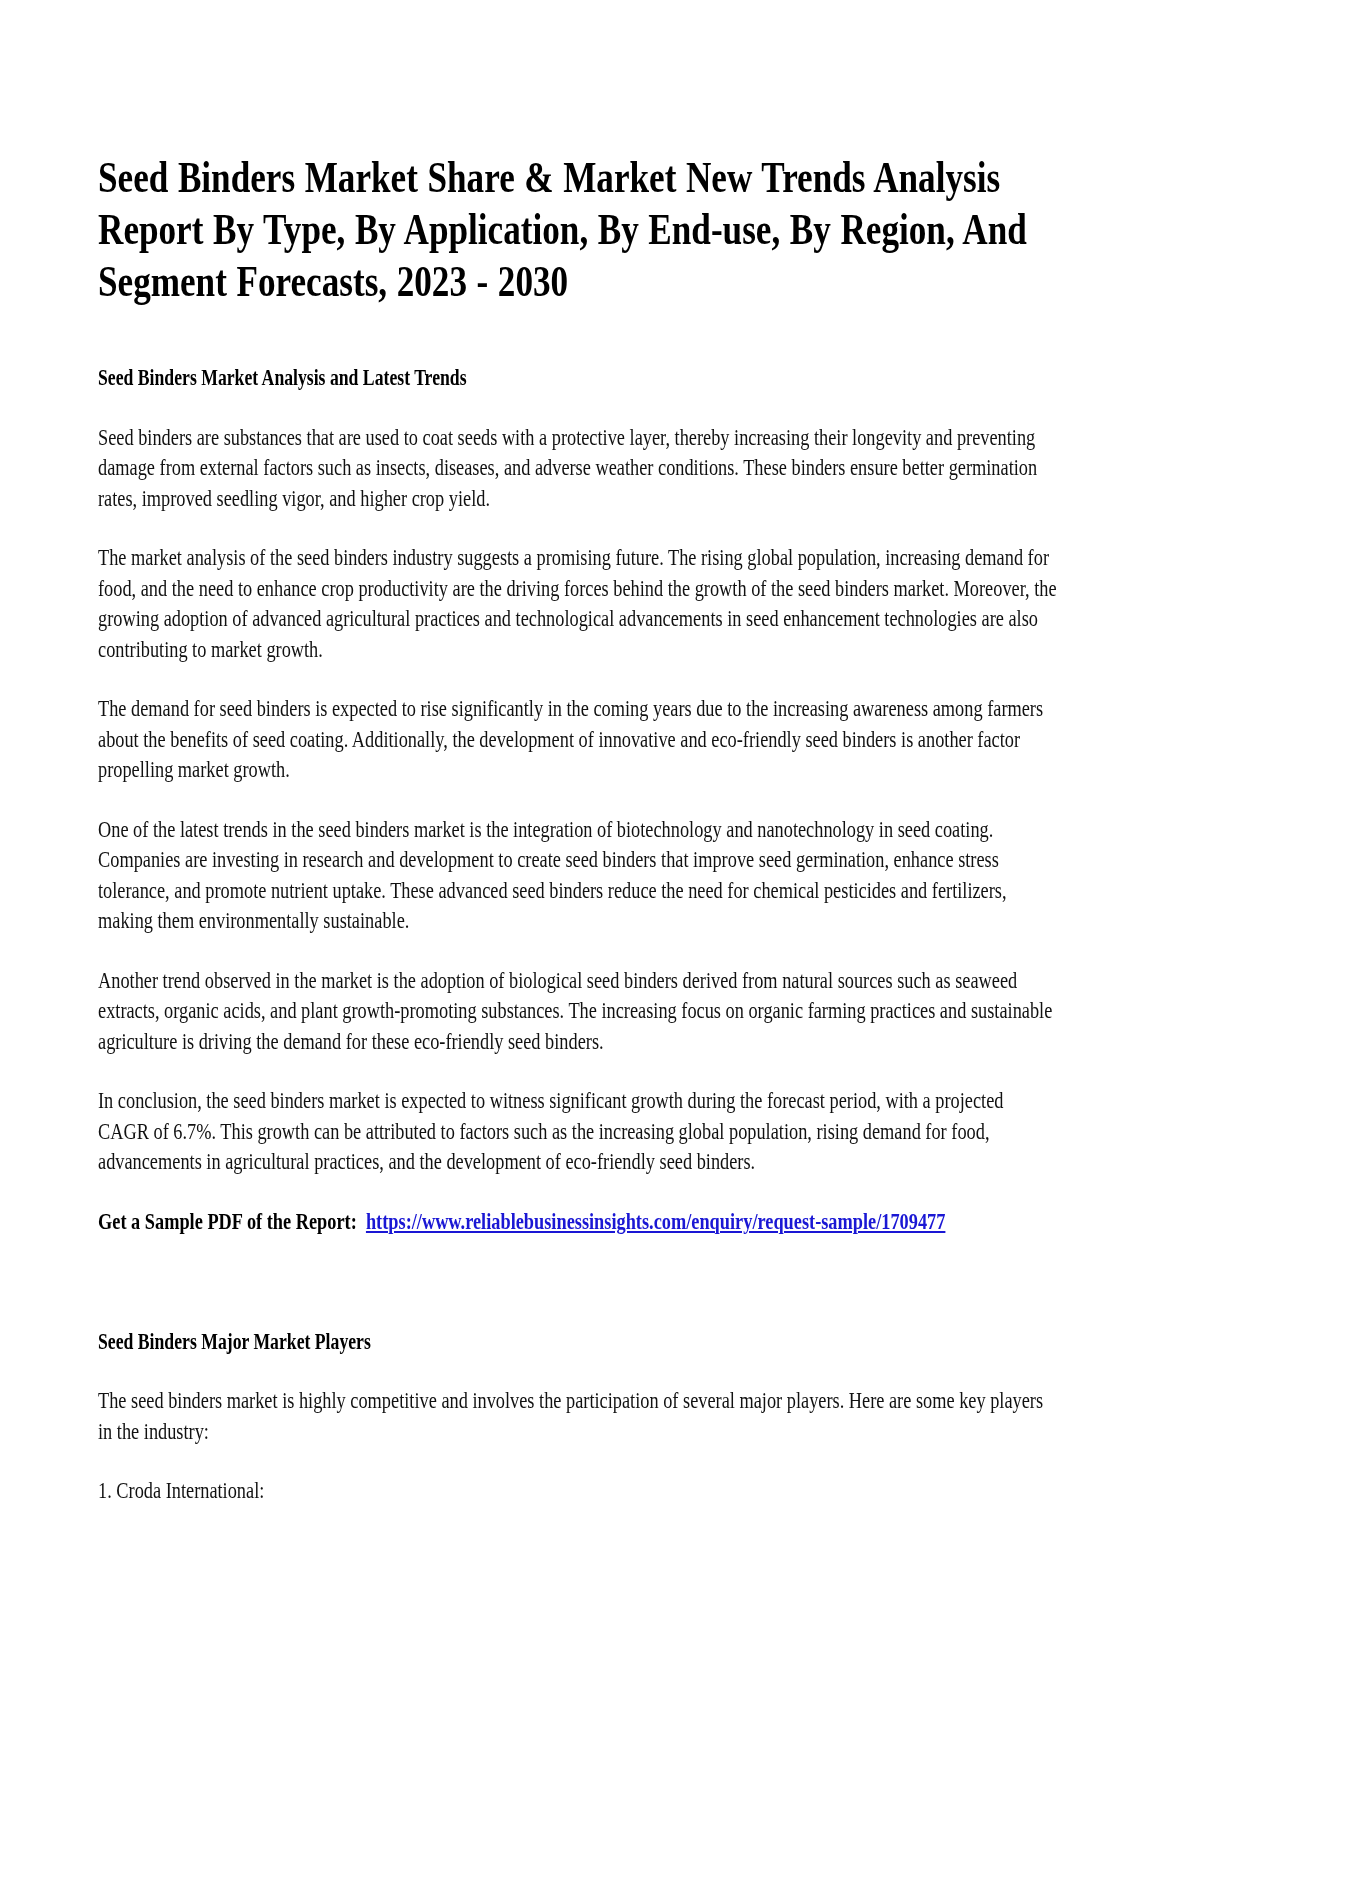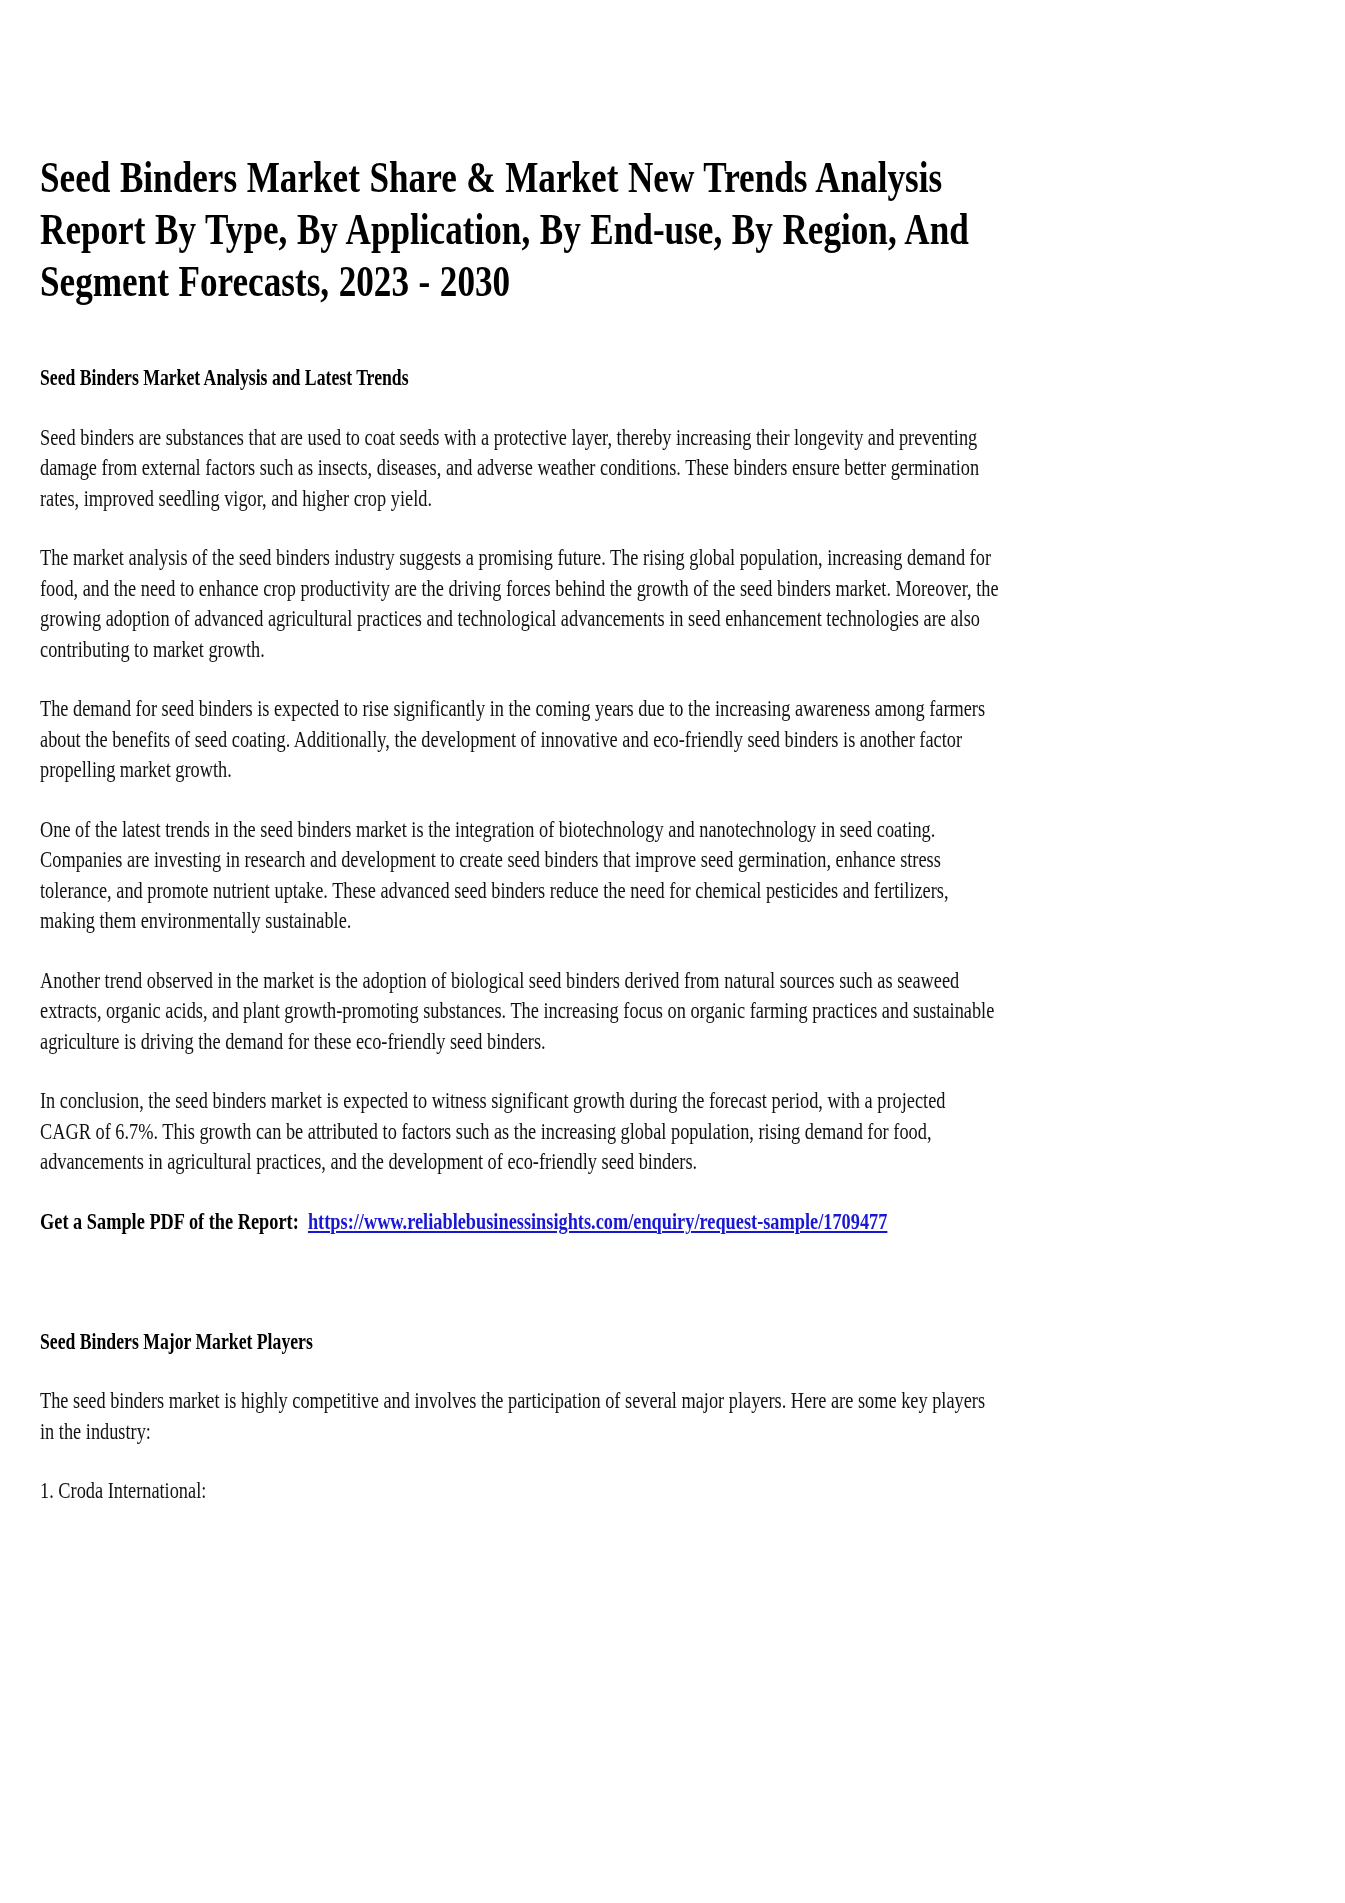--- a/index.html
+++ b/index.html
@@ -13,21 +13,21 @@
     height: 1903px;
     font-family: "Liberation Serif", "DejaVu Serif", serif;
     color: #0d0d0d;
     overflow: hidden;
   }
 
   .page {
     box-sizing: border-box;
     width: 1345px;
     height: 1903px;
-    padding: 152px 300px 0 40px;
+    padding: 152px 300px 0 98px;
     background: #ffffff;
     position: relative;
   }
 
   
   .doc {
     width: 1215px;
     transform: scaleX(0.79);
     transform-origin: left top;
   }

